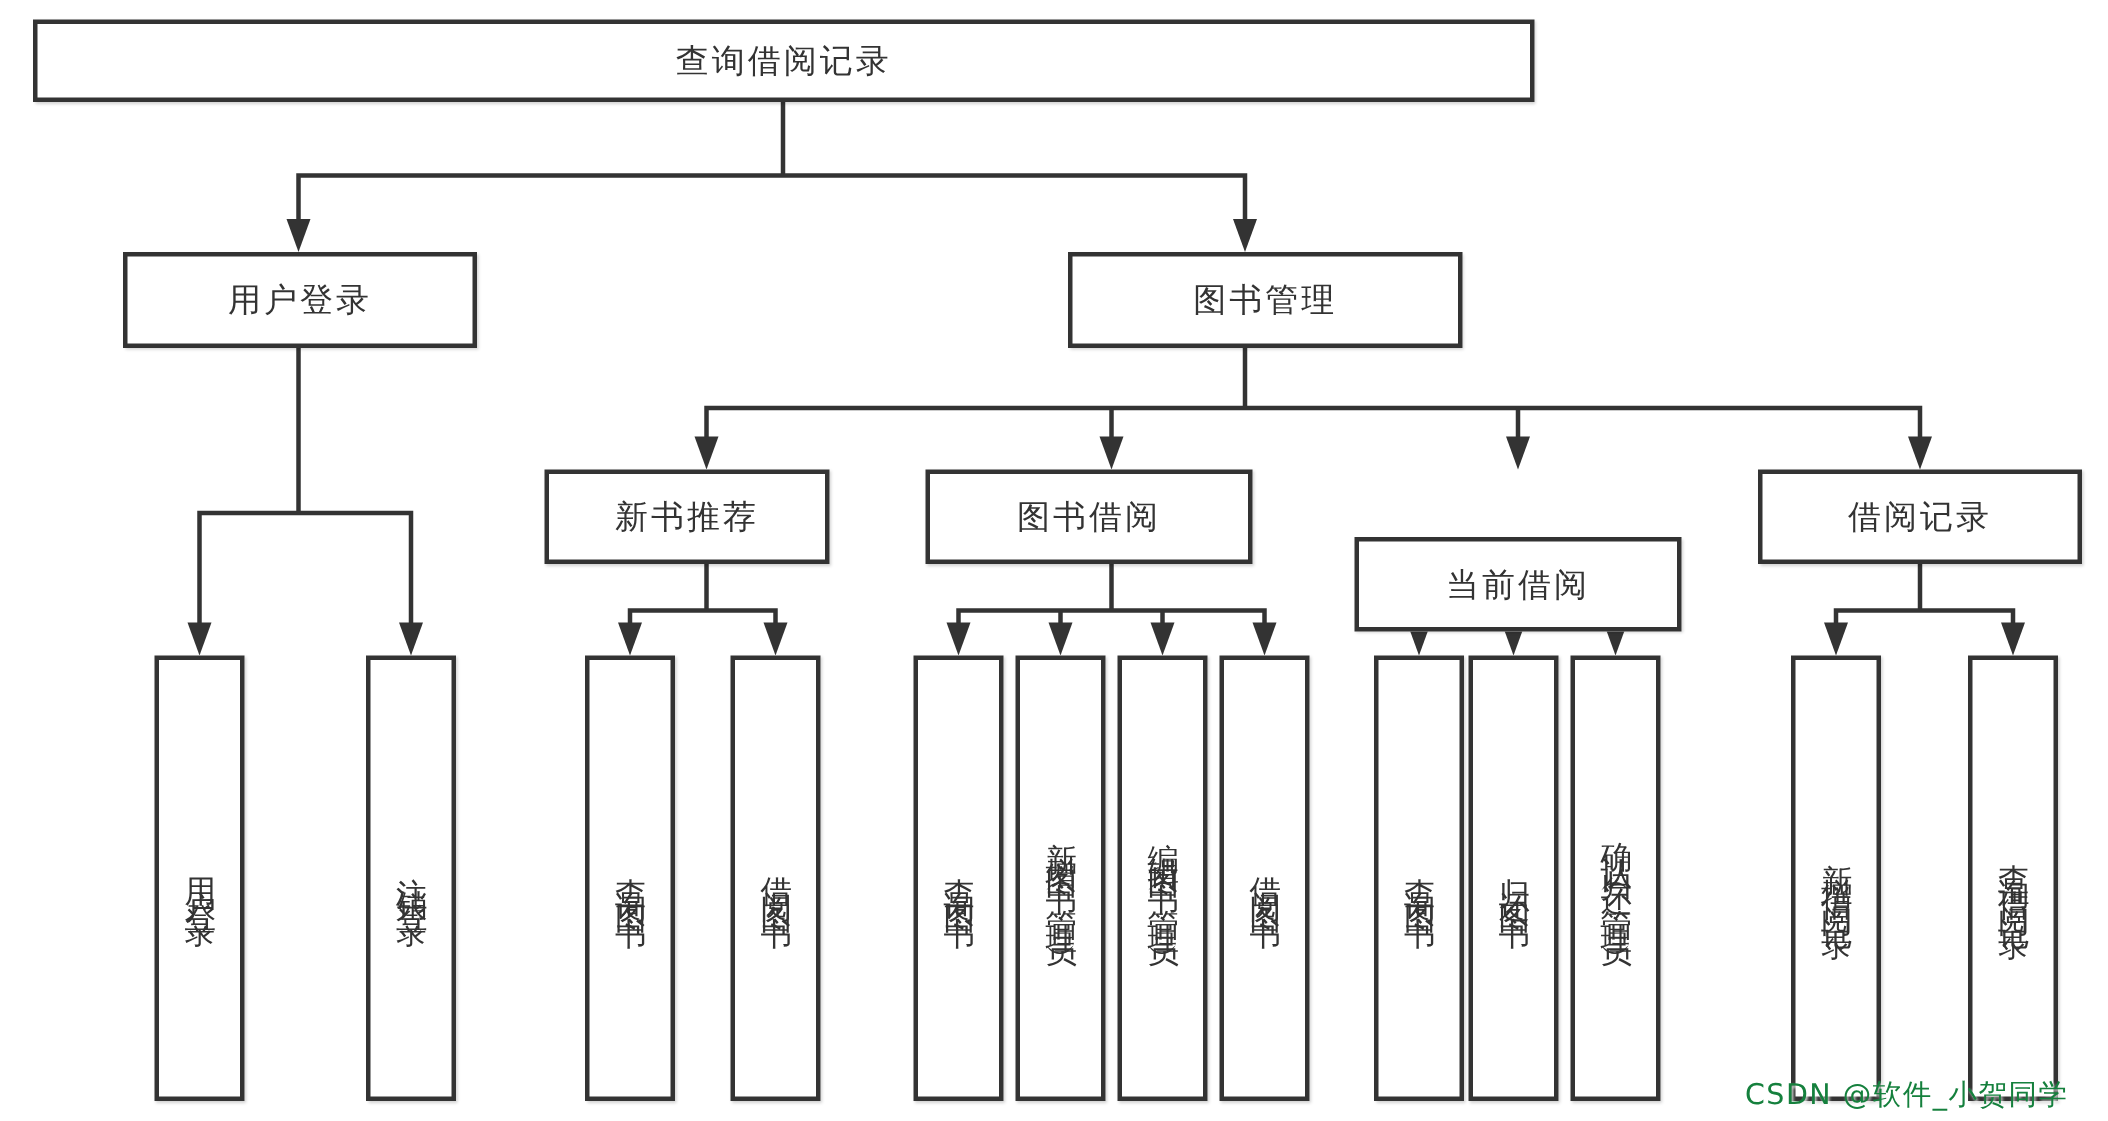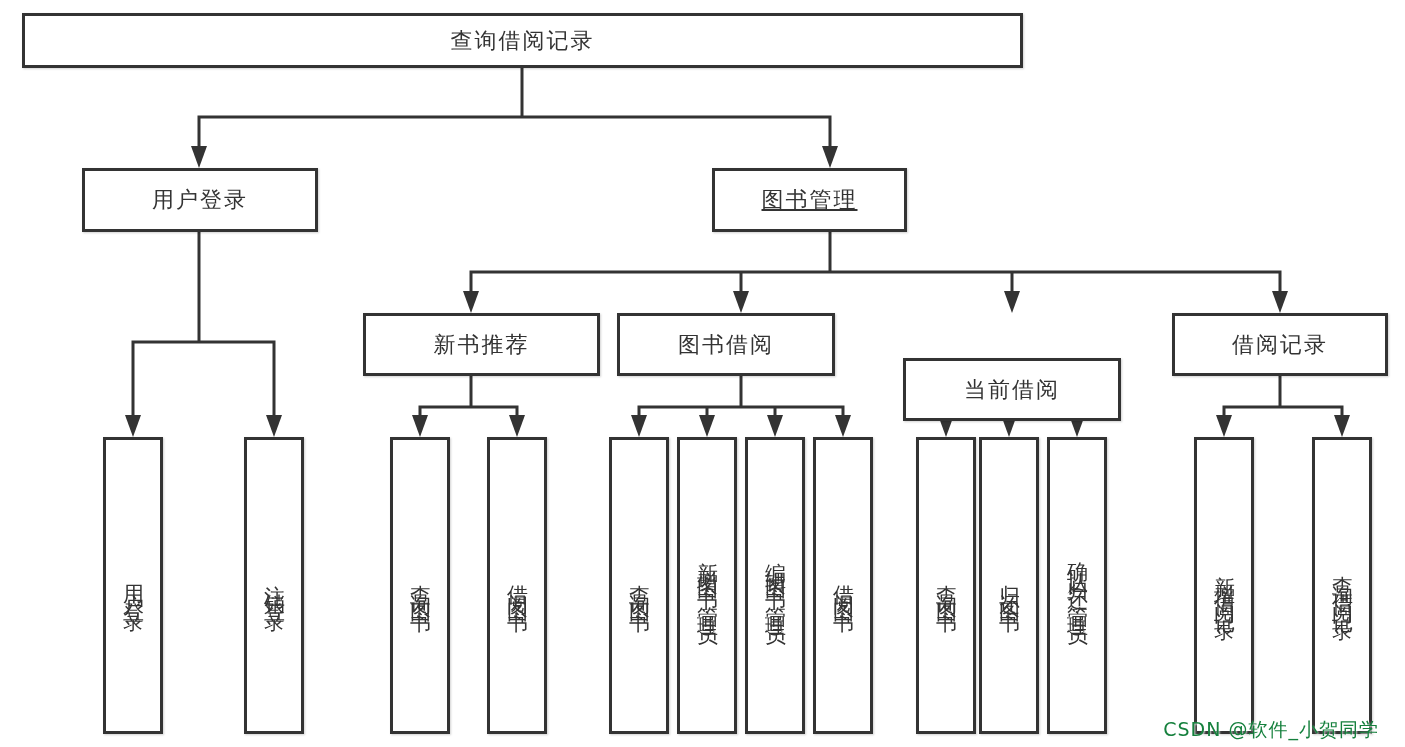--- a/index.html
+++ b/index.html
@@ -94,25 +94,25 @@
     </g>
   </svg>
 
   <div class="box" style="left:22px;top:13px;width:1001px;height:55px;">
     <span class="hlabel">查询借阅记录</span>
   </div>
 
   <div class="box l2" style="left:82px;width:236px;">
     <span class="hlabel">用户登录</span>
   </div>
-  <div class="box l2" style="left:712px;width:195px;text-decoration:underline;">
+  <div class="box l2" style="left:712px;width:263px;">
     <span class="hlabel">图书管理</span>
   </div>
 
-  <div class="box l3" style="left:363px;width:237px;">
+  <div class="box l3" style="left:363px;width:190px;">
     <span class="hlabel">新书推荐</span>
   </div>
   <div class="box l3" style="left:617px;width:218px;">
     <span class="hlabel">图书借阅</span>
   </div>
   <div class="box l3" style="left:903px;width:218px;margin-top:45px;">
     <span class="hlabel">当前借阅</span>
   </div>
   <div class="box l3" style="left:1172px;width:216px;">
     <span class="hlabel">借阅记录</span>

